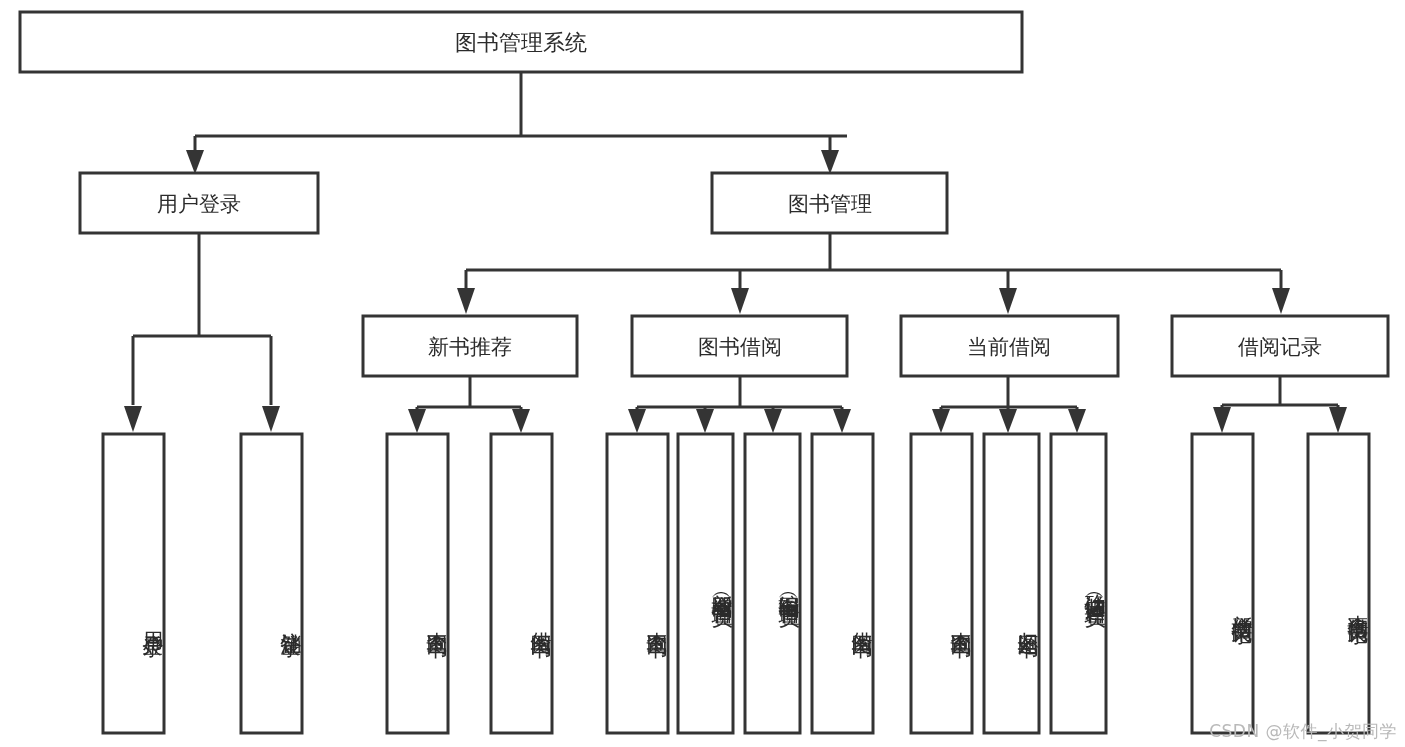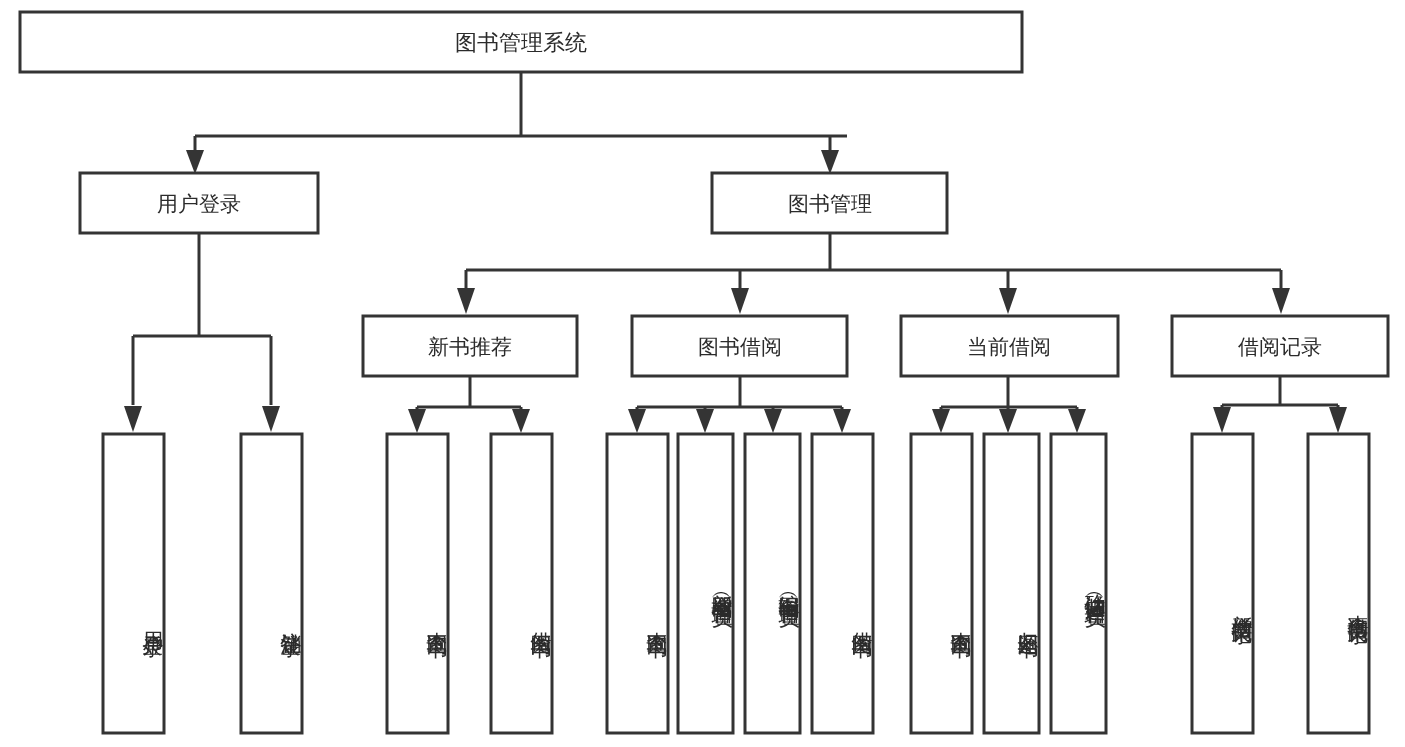--- a/index.html
+++ b/index.html
@@ -210,13 +210,14 @@
   <div class="leaf-label" style="left:745px; top:442px; width:55px; height:288px;">编辑图书（管理员）</div>
   <div class="leaf-label" style="left:812px; top:505px; width:61px; height:228px;">借阅图书</div>
 
   <div class="leaf-label" style="left:911px; top:505px; width:61px; height:228px;">查询图书</div>
   <div class="leaf-label" style="left:984px; top:505px; width:55px; height:228px;">归还图书</div>
   <div class="leaf-label" style="left:1051px; top:442px; width:55px; height:288px;">确认归还（管理员）</div>
 
   <div class="leaf-label" style="left:1192px; top:475px; width:61px; height:258px;">新增借阅记录</div>
   <div class="leaf-label" style="left:1308px; top:475px; width:61px; height:258px;">查询借阅记录</div>
 
+  <div class="watermark">CSDN @软件_小贺同学</div>
 </div>
 
 </body></html>

